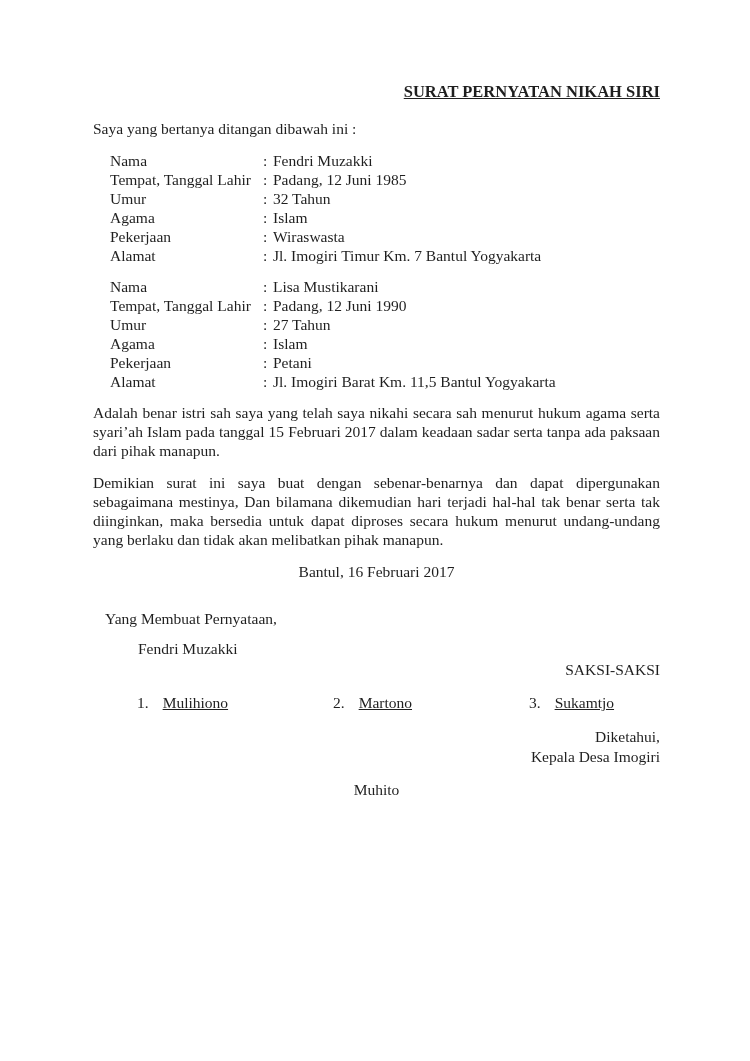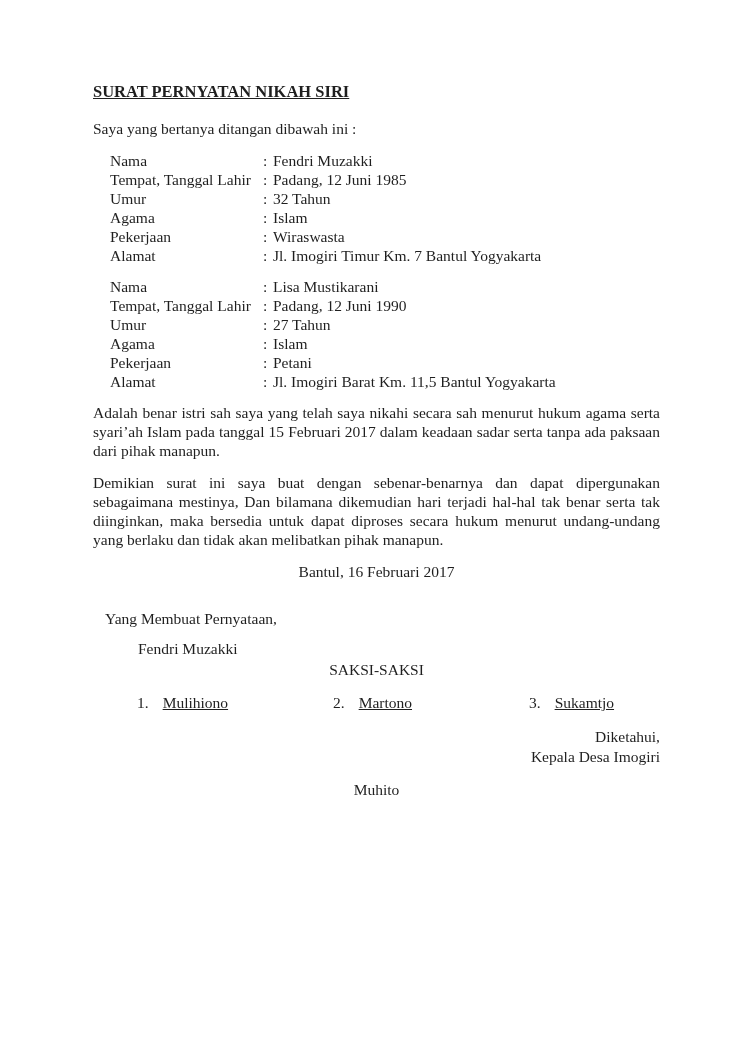--- a/index.html
+++ b/index.html
@@ -10,37 +10,37 @@
     margin: 0 auto;
     background: #ffffff;
     box-sizing: border-box;
     padding: 82px 90px 0 93px;
     font-family: "Liberation Serif", "DejaVu Serif", serif;
     font-size: 15.5px;
     line-height: 19px;
     color: #1f1f1f;
   }
   .doc-title {
-    text-align: left;
+    text-align: right;
     font-weight: bold;
     font-size: 16.5px;
     margin: 0 0 18px 0;
   }
   .doc-title span { text-decoration: underline; }
   .intro-line { margin: 0 0 13px 0; }
   .field-block { margin: 0 0 12px 0; padding-left: 17px; }
   .field-row { display: flex; }
   .field-label { flex: 0 0 153px; }
   .field-colon { flex: 0 0 10px; }
   .field-value { flex: 1; }
   .body-par { text-align: justify; margin: 0 0 13px 0; }
   .date-line { text-align: center; margin: 10px 0 7px 0; }
   .declarant-label { margin: 28px 0 0 12px; }
   .declarant-name { margin: 11px 0 0 45px; }
-  .saksi-heading { text-align: center; margin: 2px 0 0 0; }
+  .saksi-heading { text-align: right; margin: 2px 0 0 0; }
   .witness-row { display: flex; padding-left: 44px; margin-top: 14px; text-decoration: underline; }
   .witness { flex: 0 0 196px; }
   .witness:last-child { flex: 0 0 auto; }
   .witness-number { display: inline-block; margin-right: 14px; }
   .ack-block { text-align: right; margin-top: 15px; line-height: 20px; }
   .ack-name { text-align: center; margin-top: 13px; }
 </style>
 </head>
 <body>
 

